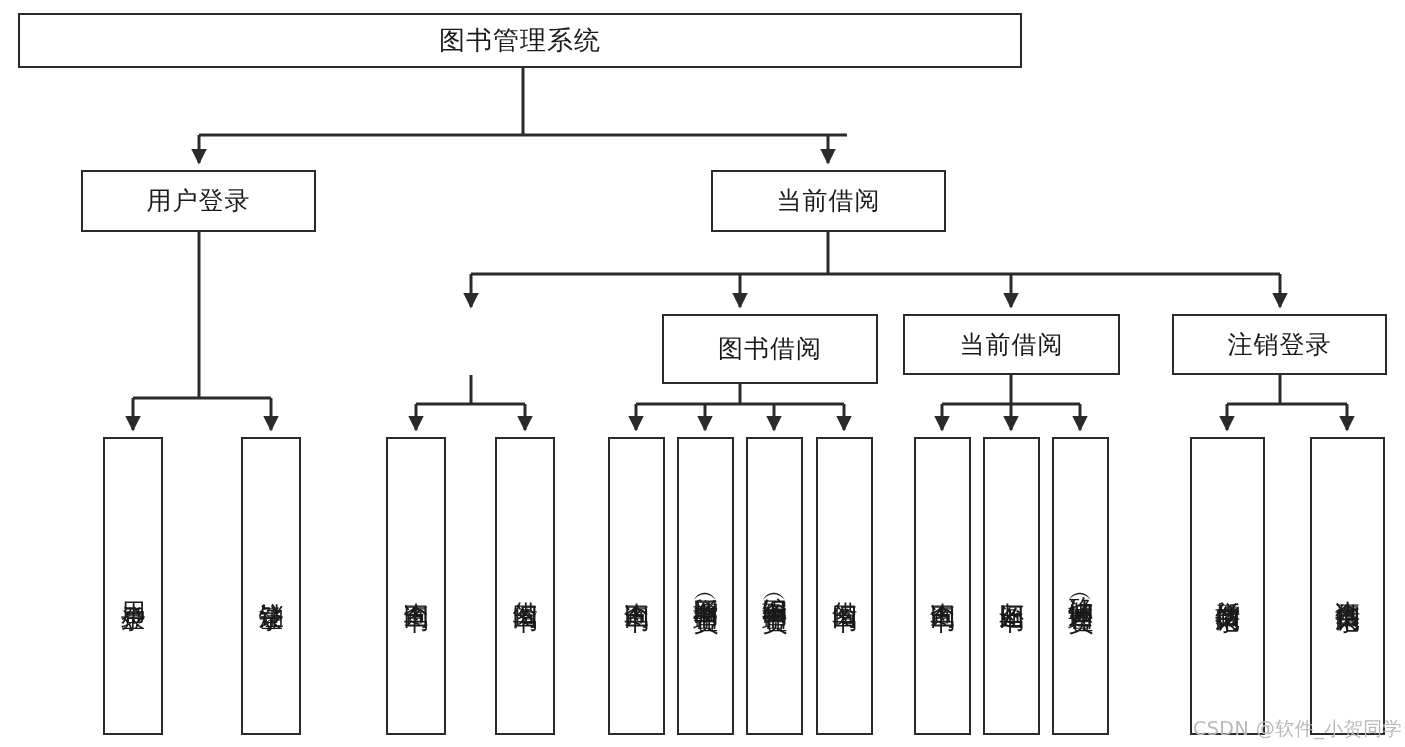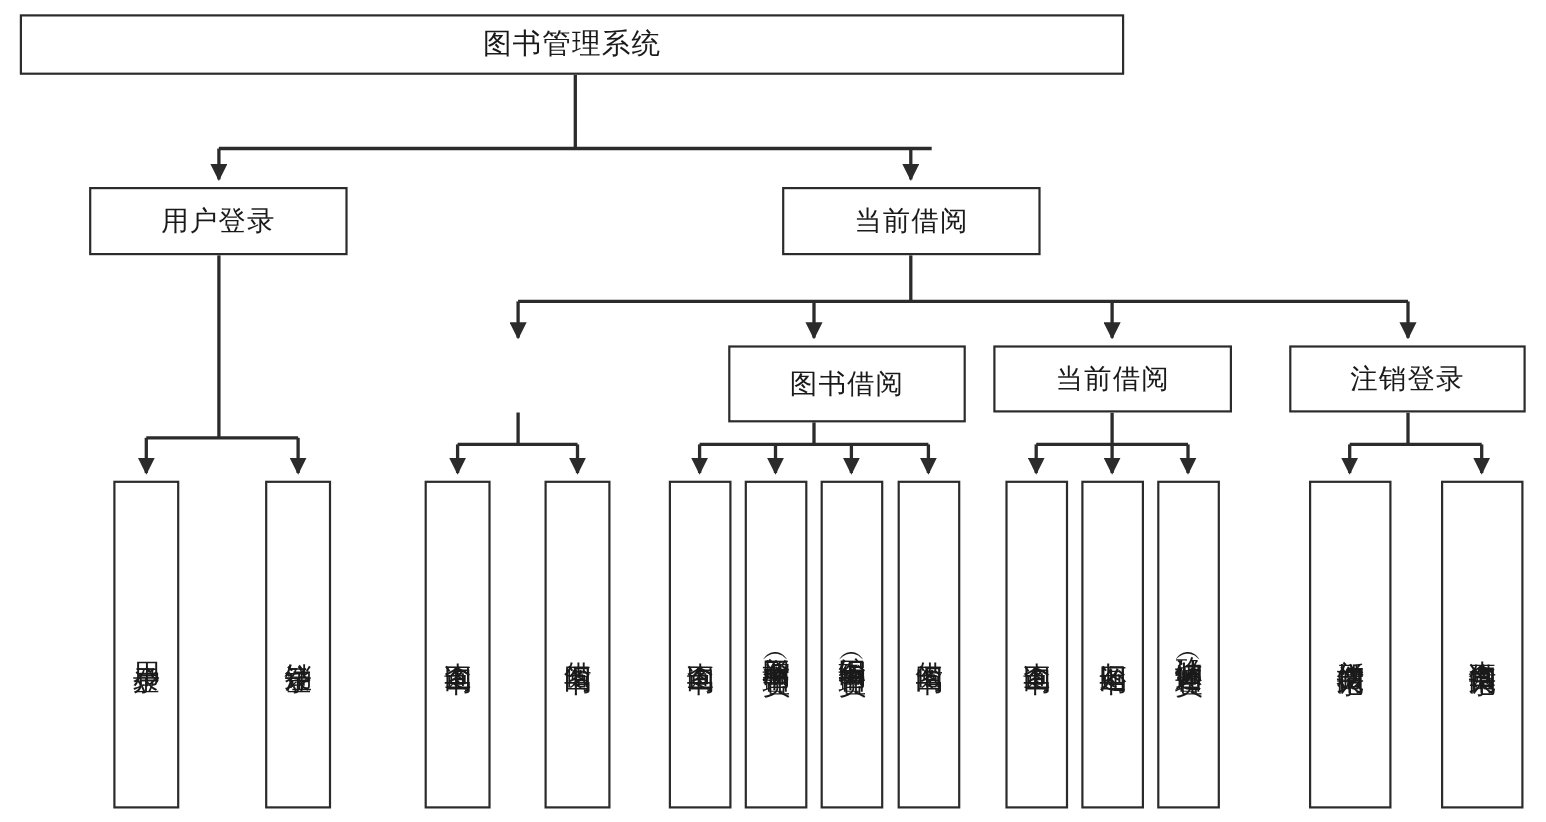--- a/index.html
+++ b/index.html
@@ -194,14 +194,15 @@
   </div>
 
   <div class="node leaf" style="left:1190px; top:437px; width:75px; height:298px;">
     <span class="vtext">新增借阅记录</span>
   </div>
 
   <div class="node leaf" style="left:1310px; top:437px; width:75px; height:298px;">
     <span class="vtext">查询借阅记录</span>
   </div>
 
+  <div class="watermark">CSDN @软件_小贺同学</div>
 
 </div>
 
 </body></html>

